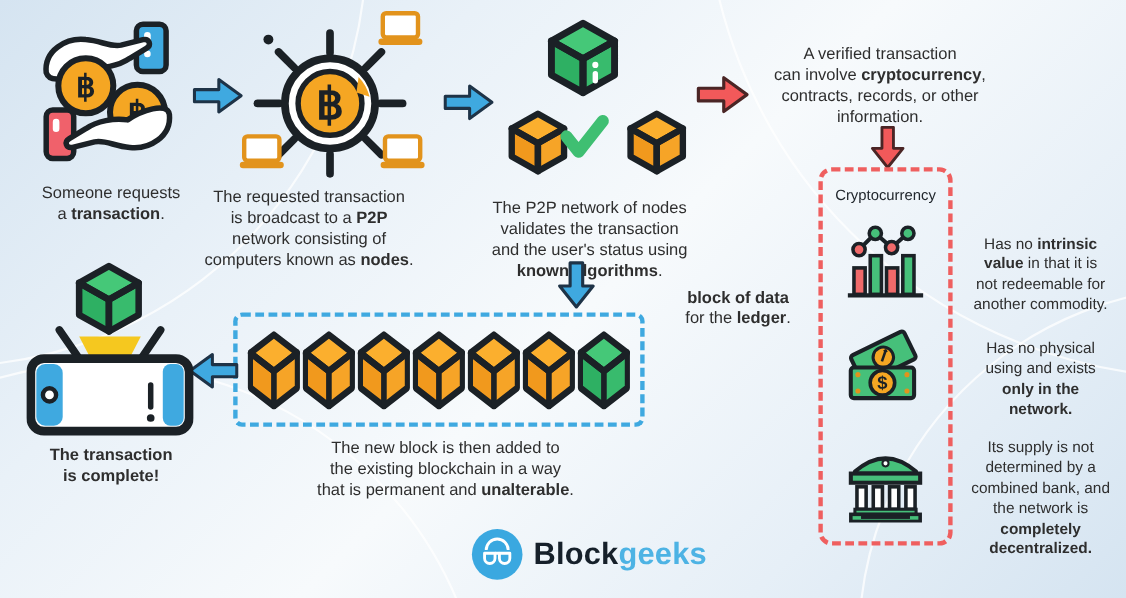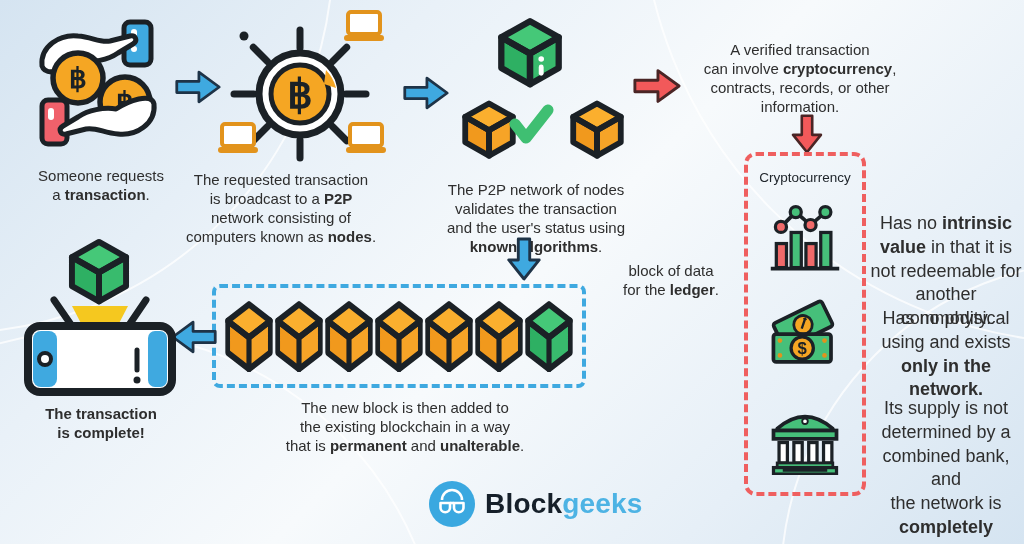--- a/index.html
+++ b/index.html
@@ -7,21 +7,21 @@
     width:1024px;height:544px;position:relative;overflow:hidden;
     font-family:"Liberation Sans",sans-serif;
     background:linear-gradient(135deg,#d5e4f1 0%,#e9f1f8 28%,#f7fafc 52%,#e6eff7 78%,#d5e4f1 100%);
   }
   .deco{position:absolute;border-radius:50%;border:2px solid rgba(255,255,255,.75);pointer-events:none;}
   .abs{position:absolute;}
   .caption{
     position:absolute;text-align:center;white-space:pre-line;
     font-size:15px;line-height:1.27;color:var(--text,#2e2e2e);
   }
-  .fact{font-size:18px;line-height:1.32;}
+  .fact{font-size:14px;line-height:1.32;}
   .panel{
     position:absolute;border:4px dashed var(--red_accent,#ef5f5f);border-radius:12px;
     display:flex;flex-direction:column;align-items:center;
   }
   .panel-blue{
     position:absolute;border:4px dashed var(--blue_accent,#3fa9e0);border-radius:8px;
     display:flex;align-items:center;justify-content:center;
   }
   .panel-label{font-size:13.5px;color:#20262c;margin-top:14px;}
   .chain{display:flex;align-items:center;justify-content:center;width:100%;height:100%;}
@@ -202,21 +202,21 @@
 using and exists
 </span><span style="font-weight: 700;">only in the
 network.</span></div>
 <div class="caption fact" style="left:868px;top:397px;width:156px;"><span>Its supply is not
 determined by a
 combined bank, and
 the network is
 </span><span style="font-weight: 700;">completely
 decentralized.</span></div>
 
-<div class="caption" style="left:596px;top:261px;width:150px;"><span style="font-weight: 400; margin-top: 36px;">block of data</span><span>
+<div class="caption" style="left:596px;top:261px;width:150px;"><span style="font-weight: 700; margin-top: 36px;">block of data</span><span>
 for the </span><span style="font-weight: 700;">ledger</span><span>.</span></div>
 
 <svg class="abs" style="left:504px;top:236px;" width="40" height="46" viewBox="0 0 42 46">
   <polygon points="15,2 27,2 27,24 37,24 21,44 5,24 15,24" fill="#3fa9e0" stroke="#1e3347" stroke-width="3" stroke-linejoin="round"></polygon>
 </svg>
 
 <div class="panel-blue" style="left:212px;top:284px;width:366px;height:96px;">
   <div class="chain">
       <svg viewBox="0 0 100 100" preserveAspectRatio="none">
   <polygon points="50,6 91,29 50,52 9,29" fill="#fbaf2e"></polygon>
@@ -285,21 +285,21 @@
   <g fill="none" stroke="#1b2126" stroke-width="9" stroke-linejoin="round">
     <polygon points="50,6 91,29 50,52 9,29"></polygon>
           <polygon points="9,29 50,52 50,96 9,73"></polygon>
           <polygon points="50,52 91,29 91,73 50,96"></polygon>
   </g>
       </svg>
     </div>
 </div>
 <div class="caption" style="left:230px;top:398px;width:350px;"><span>The new block is then added to
 the existing blockchain in a way
-that is </span><span style="font-weight: 700; margin-top: 20px;">permanent</span><span> and </span><span style="font-weight: 700;">unalterable</span><span>.</span></div>
+that is </span><span style="font-weight: 400; margin-top: 20px;">permanent</span><span> and </span><span style="font-weight: 700;">unalterable</span><span>.</span></div>
 
 <svg class="abs" style="left:170px;top:316px;" width="48" height="42" viewBox="0 0 52 42">
   <polygon points="49,15 25,15 25,5 3,21 25,37 25,27 49,27" fill="#3fa9e0" stroke="#1e3347" stroke-width="3" stroke-linejoin="round"></polygon>
 </svg>
 
 <svg class="abs" style="left:24px;top:238px;" width="152" height="162" viewBox="0 0 152 162">
   <g transform="translate(42,0) scale(0.66)">
     <polygon points="50,6 91,29 50,52 9,29" fill="#45c878"></polygon>
     <polygon points="9,29 50,52 50,96 9,73" fill="#2eb063"></polygon>
     <polygon points="50,52 91,29 91,73 50,96" fill="#38bb6d"></polygon>

